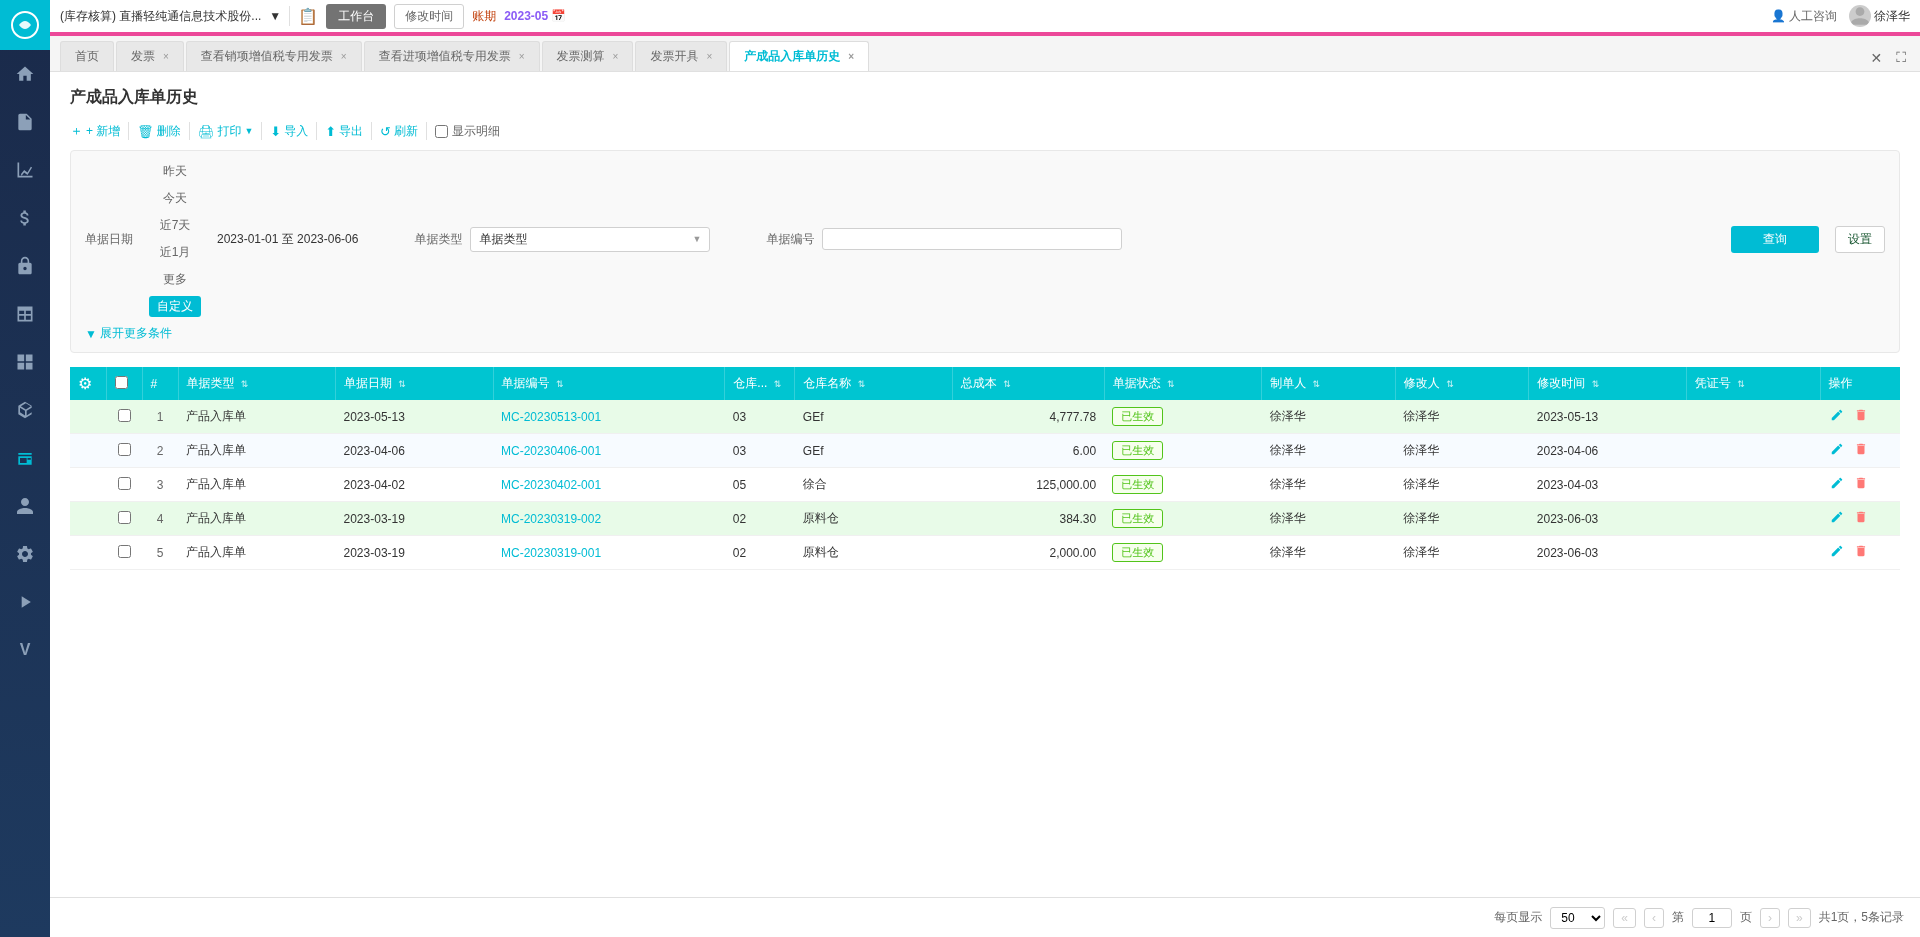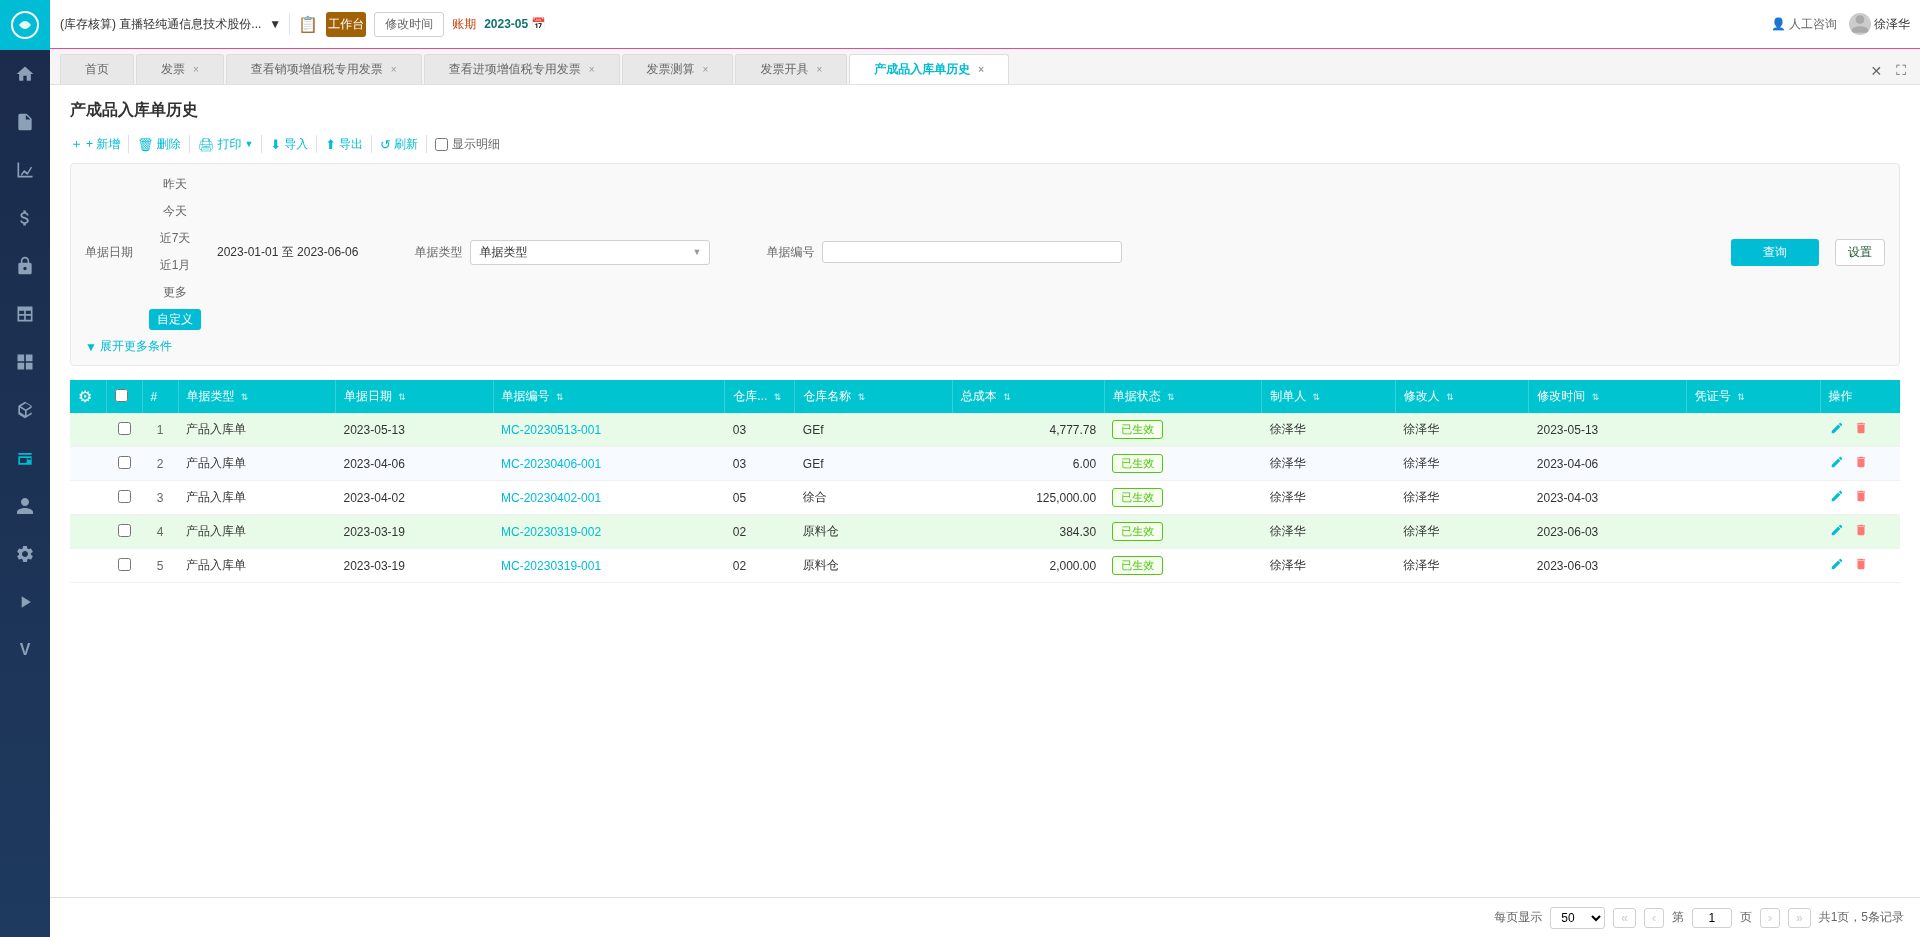--- a/index.html
+++ b/index.html
@@ -10,36 +10,36 @@
     .sidebar-logo { width: 50px; height: 50px; background: #00bcd4; display: flex; align-items: center; justify-content: center; }
     .sidebar-logo svg { width: 28px; height: 28px; }
     .sidebar-item { width: 50px; height: 48px; display: flex; align-items: center; justify-content: center; color: #8ca0b8; cursor: pointer; }
     .sidebar-item.active { color: #00bcd4; }
     .sidebar-item svg { width: 20px; height: 20px; }
 
     
     .main { flex: 1; display: flex; flex-direction: column; overflow: hidden; }
 
     
-    .topbar { height: 49px; background: #fff; border-bottom: 1px solid #ec4899; display: flex; align-items: center; padding: 0 10px; gap: 8px; flex-shrink: 0; }
+    .topbar { height: 36px; background: #fff; border-bottom: 4px solid #ec4899; display: flex; align-items: center; padding: 0 10px; gap: 8px; flex-shrink: 0; }
     .topbar-company { font-size: 12px; color: #333; display: flex; align-items: center; gap: 4px; max-width: 220px; overflow: hidden; text-overflow: ellipsis; white-space: nowrap; }
     .topbar-divider { width: 1px; height: 20px; background: #e0e0e0; }
     .topbar-doc-icon { color: #666; font-size: 16px; cursor: pointer; }
-    .workbench-btn { background: #a16207; color: #fff; border: none; padding: 4px 2px; border-radius: 3px; font-size: 12px; cursor: pointer; }
+    .workbench-btn { background: #737373; color: #fff; border: none; padding: 4px 12px; border-radius: 3px; font-size: 12px; cursor: pointer; }
     .switch-btn { background: #fff; color: #666; border: 1px solid #d0d0d0; padding: 3px 10px; border-radius: 3px; font-size: 12px; cursor: pointer; }
     .period-label { font-size: 12px; color: #c2410c; margin-left: 0; }
-    .period-value { font-size: 12px; color: #0f766e; font-weight: bold; cursor: pointer; display: flex; align-items: center; gap: 3px; }
+    .period-value { font-size: 12px; color: #8b5cf6; font-weight: bold; cursor: pointer; display: flex; align-items: center; gap: 3px; }
     .topbar-right { margin-left: auto; display: flex; align-items: center; gap: 12px; }
     .topbar-service { color: #666; font-size: 12px; cursor: pointer; display: flex; align-items: center; gap: 3px; }
     .topbar-user { color: #333; font-size: 12px; cursor: pointer; display: flex; align-items: center; gap: 3px; }
     .user-avatar { width: 22px; height: 22px; border-radius: 50%; background: #ccc; display: flex; align-items: center; justify-content: center; overflow: hidden; }
 
     
     .tabbar { height: 36px; background: #f5f5f5; border-bottom: 1px solid #e0e0e0; display: flex; align-items: flex-end; padding-left: 10px; flex-shrink: 0; position: relative; }
-    .tab { height: 30px; padding: 0 24px; display: flex; align-items: center; gap: 6px; font-size: 12px; color: #666; background: #e8e8e8; border: 1px solid #ddd; border-bottom: none; border-radius: 3px 3px 0 0; cursor: pointer; margin-right: 2px; white-space: nowrap; }
+    .tab { height: 30px; padding: 0 14px; display: flex; align-items: center; gap: 6px; font-size: 12px; color: #666; background: #e8e8e8; border: 1px solid #ddd; border-bottom: none; border-radius: 3px 3px 0 0; cursor: pointer; margin-right: 2px; white-space: nowrap; }
     .tab.active { background: #fff; color: #00bcd4; border-color: #ddd; border-bottom-color: #fff; font-weight: bold; }
     .tab .close-icon { font-size: 10px; color: #999; margin-left: 2px; cursor: pointer; }
     .tabbar-right { margin-left: auto; display: flex; align-items: center; gap: 6px; padding-right: 10px; padding-bottom: 3px; }
     .tabbar-icon-btn { background: none; border: none; cursor: pointer; color: #666; font-size: 14px; padding: 2px 4px; }
 
     
     .page-content { flex: 1; background: #fff; overflow: auto; padding: 15px 20px; display: flex; flex-direction: column; }
     .page-title { font-size: 16px; font-weight: bold; color: #333; margin-bottom: 14px; }
 
     

